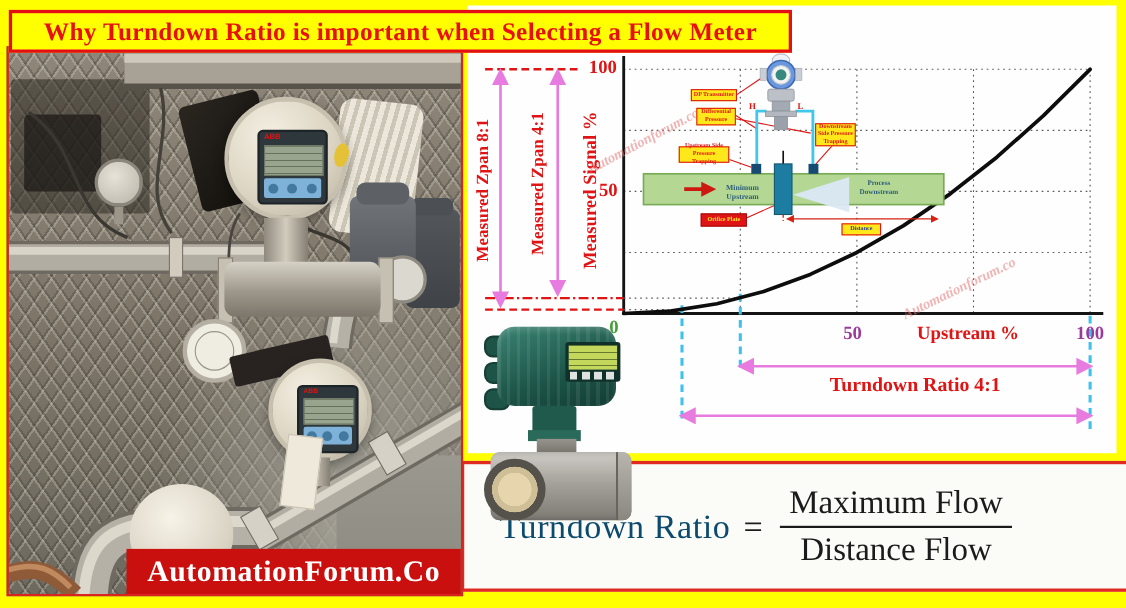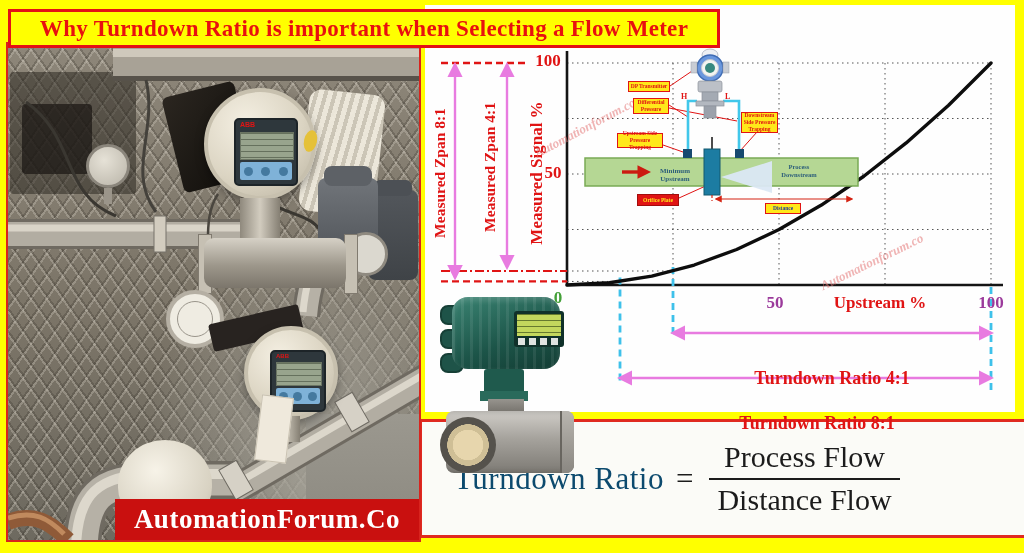--- a/index.html
+++ b/index.html
@@ -23,21 +23,21 @@
   
   .clab{position:absolute;white-space:nowrap;transform:translate(-50%,-50%);font-weight:bold;}
   .rot{transform:translate(-50%,-50%) rotate(-90deg);}
   .red{color:#e01414;}
   .purple{color:#9b3a9b;}
   .green{color:#43a038;}
   .wm{color:rgba(228,118,118,.55);font-style:italic;font-weight:bold;font-size:13px;}
   .tick{font-size:17px;}
   .spanlab{font-size:15.5px;}
   .siglab{font-size:17px;}
-  .tdlab{font-size:18px;margin-top:28px;}
+  .tdlab{font-size:18px;}
   
   .ybox{position:absolute;background:#ffe81a;border:1px solid #e01414;color:#e01414;
     font-weight:bold;font-size:5.5px;line-height:1.25;text-align:center;
     display:flex;align-items:center;justify-content:center;padding:1px;box-sizing:border-box;}
   .rbox{background:#e01414;border:1px solid #a30d0d;color:#ffe81a;}
   .bluetext{color:#23409a;}
   .ptext{position:absolute;color:#2d5f7a;font-weight:bold;font-size:7px;line-height:1.2;text-align:center;}
   .hl{position:absolute;color:#e01414;font-weight:bold;font-size:8px;}
   
   .formula-panel .lhs{font-size:31px;color:#0c4a6e;letter-spacing:.5px;}
@@ -165,42 +165,41 @@
       <div class="clab red tick" style="left:123px;top:56px;">100</div>
       <div class="clab red tick" style="left:128px;top:168px;">50</div>
       <div class="clab green tick" style="left:133px;top:293px;">0</div>
       <div class="clab purple tick" style="left:350px;top:298px;">50</div>
       <div class="clab purple tick" style="left:566px;top:298px;">100</div>
       <div class="clab red tick" style="left:455px;top:298px;">Upstream %</div>
       <div class="clab rot red spanlab" style="left:15px;top:168px;">Measured Zpan 8:1</div>
       <div class="clab rot red spanlab" style="left:65px;top:162px;">Measured Zpan 4:1</div>
       <div class="clab rot red siglab" style="left:112px;top:168px;">Measured Signal %</div>
       <div class="clab red tdlab" style="left:407px;top:345px;">Turndown Ratio 4:1</div>
-      <div class="clab red tdlab" style="left:392px;top:390px;">Turndown Ratio 8:1</div>
       <div class="clab wm" style="left:160px;top:123px;transform:translate(-50%,-50%) rotate(-28deg);">Automationforum.co</div>
       <div class="clab wm" style="left:447px;top:257px;transform:translate(-50%,-50%) rotate(-26deg);">Automationforum.co</div>
 
       <div class="ybox" style="left:203px;top:76px;width:42px;height:11px;">DP Transmitter</div>
       <div class="ybox" style="left:208px;top:93px;width:36px;height:16px;">Differential Pressure</div>
       <div class="ybox" style="left:316px;top:107px;width:37px;height:21px;">Downstream Side Pressure Trapping</div>
       <div class="ybox" style="left:192px;top:128px;width:46px;height:15px;">Upstream Side Pressure Trapping</div>
       <div class="ybox rbox" style="left:212px;top:189px;width:42px;height:12px;">Orifice Plate</div>
       <div class="ybox bluetext" style="left:340px;top:198px;width:36px;height:11px;">Distance</div>
       <div class="ptext" style="left:224px;top:162px;width:52px;">Minimum Upstream</div>
       <div class="ptext" style="left:354px;top:158px;width:40px;font-size:6.5px;">Process Downstream</div>
       <div class="hl" style="left:256px;top:87px;">H</div>
       <div class="hl" style="left:300px;top:87px;">L</div>
     </div>
   </div>
 
   <div class="abs formula-panel">
     <span class="lhs">Turndown Ratio</span>
     <span class="eq">=</span>
     <span class="frac">
-      <span class="num" style="display:block;">Process Flow</span>
+      <span class="num" style="display:block;">Maximum Flow</span>
       <span class="bar" style="display:block;"></span>
       <span class="den" style="display:block;">Distance Flow</span>
     </span>
   </div>
 
   <div class="abs photo-panel">
 
     <div class="abs" style="left:298px;top:370px;width:113px;height:126px;background:linear-gradient(#9b988f,#8b887f);"></div>
 
     <div class="abs" style="left:2px;top:28px;width:126px;height:122px;background:rgba(46,41,34,.55);border-radius:4px;"></div>

